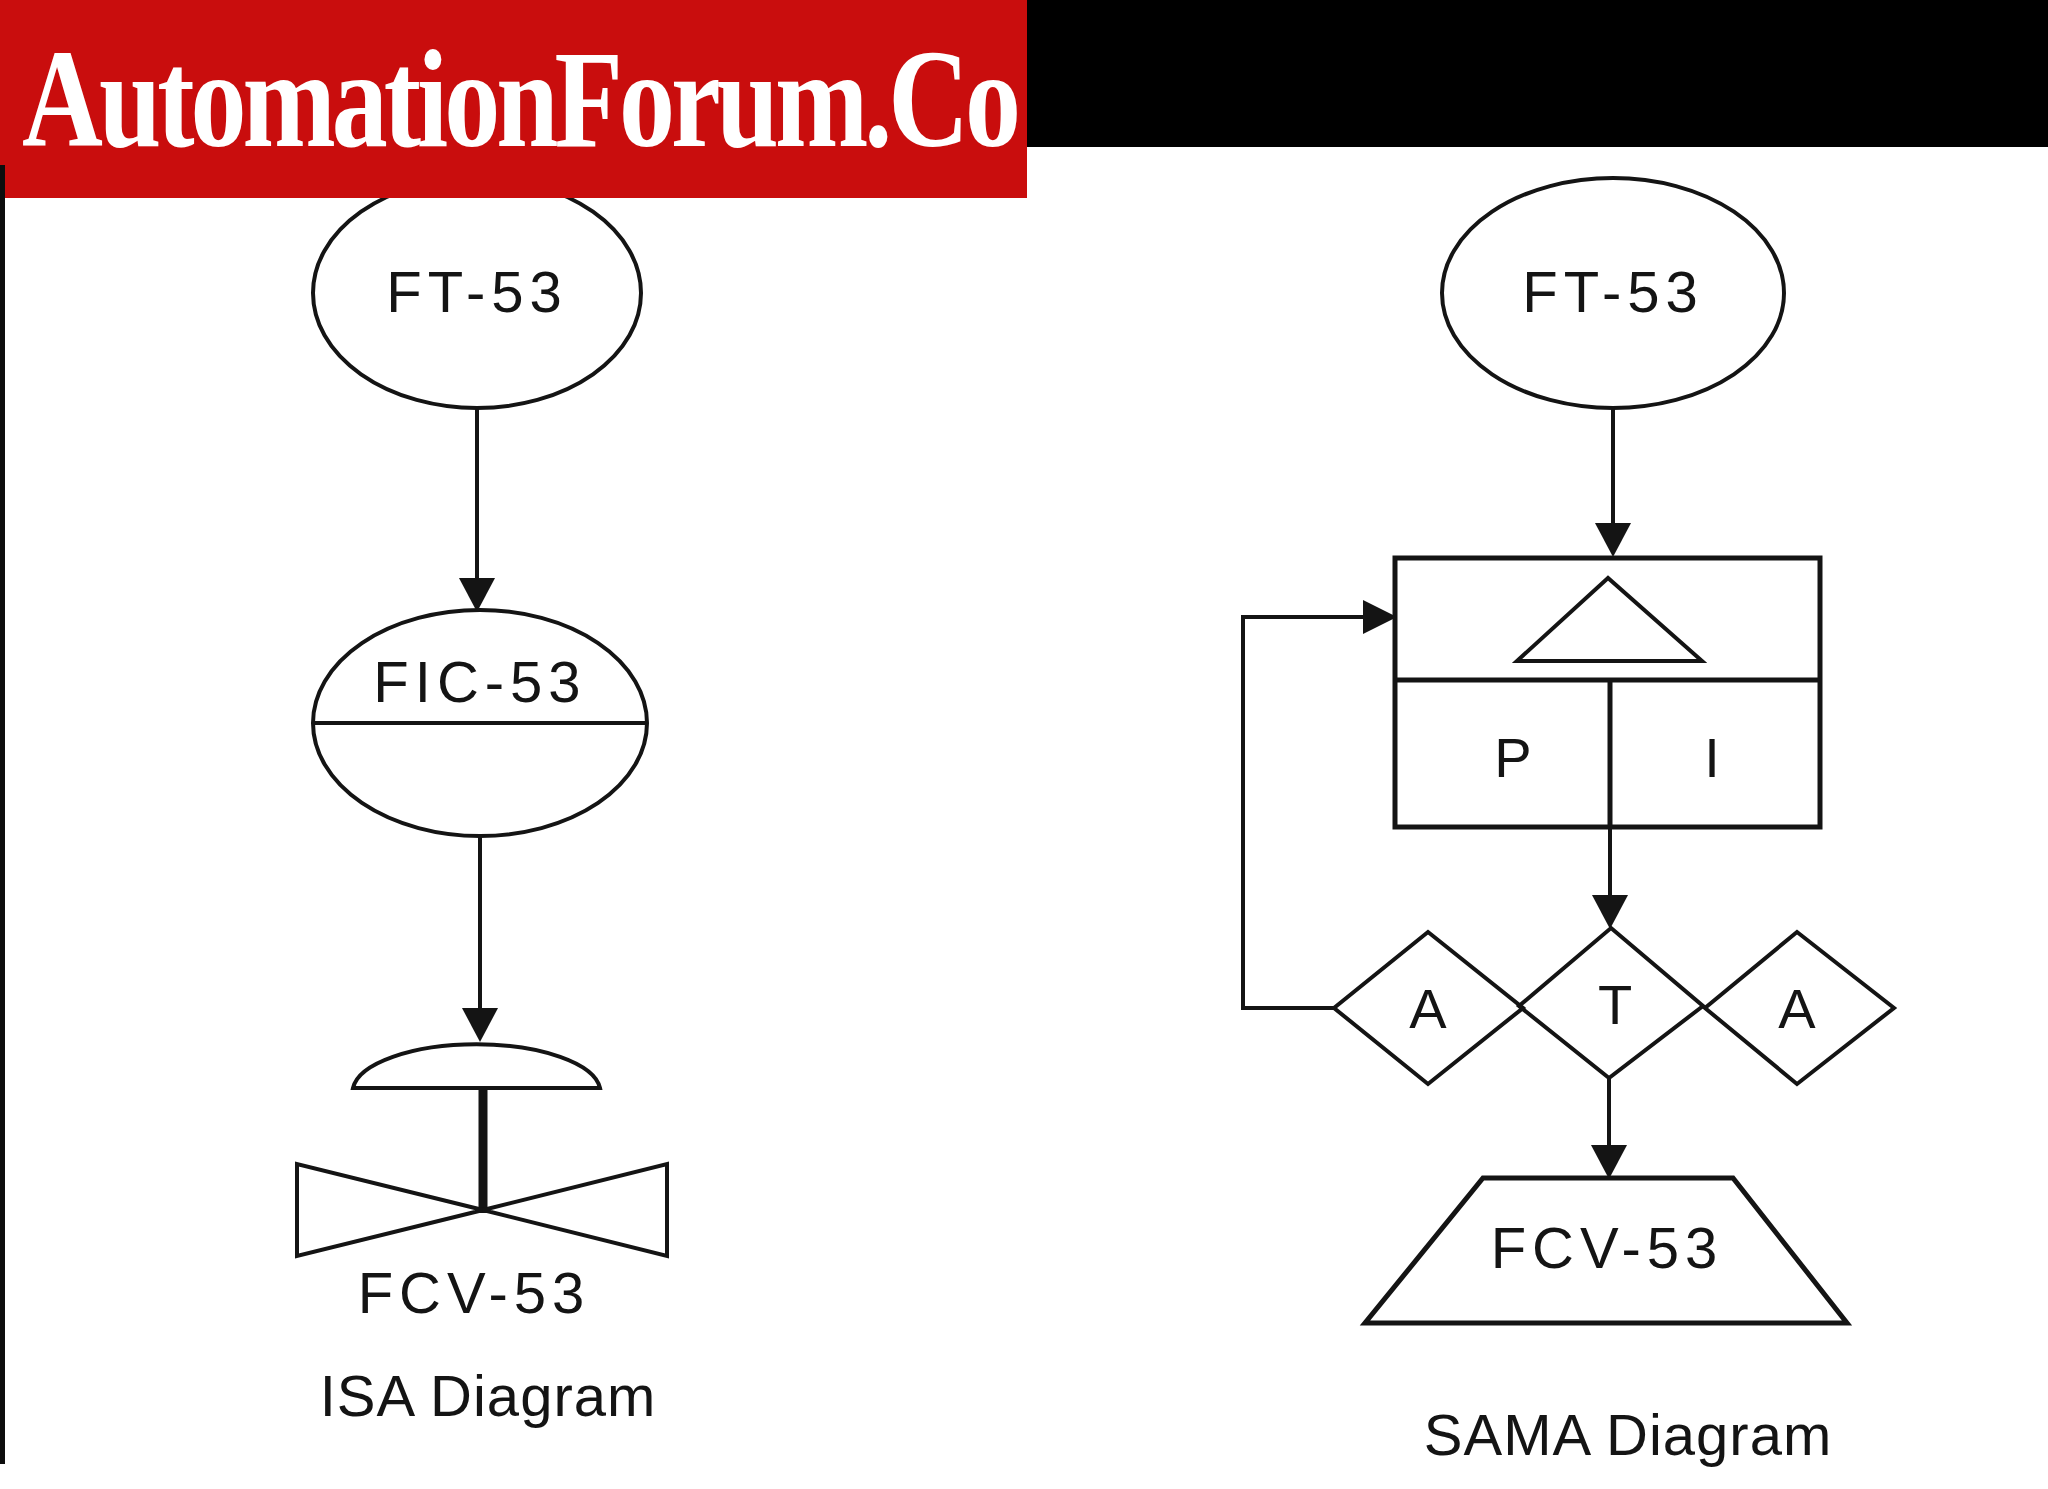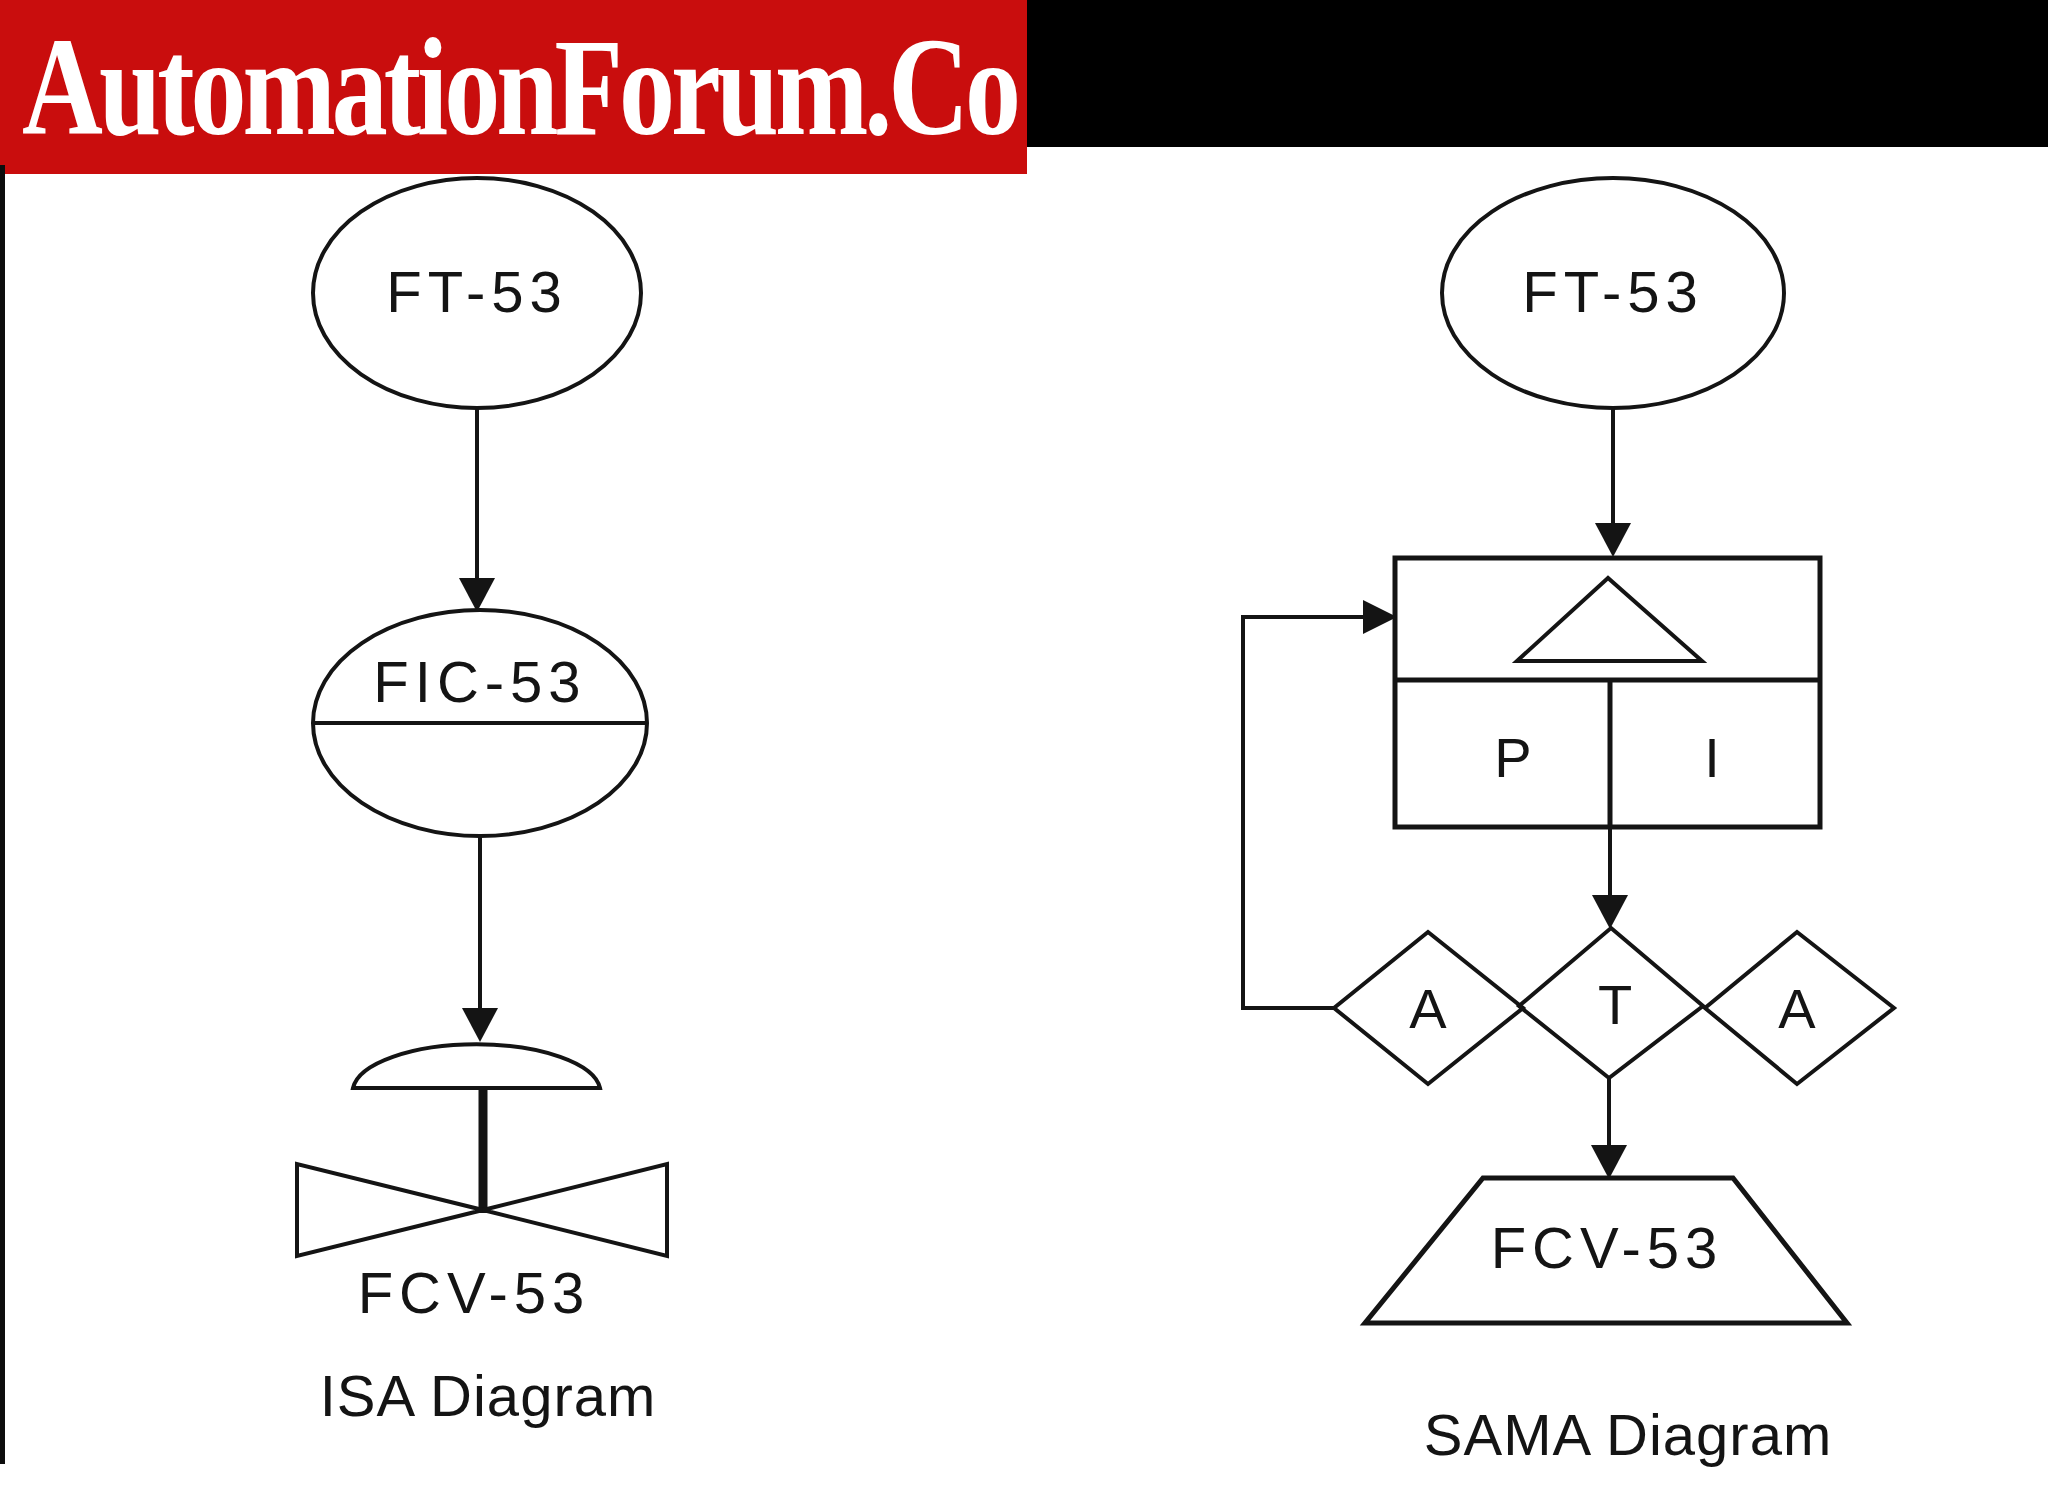--- a/index.html
+++ b/index.html
@@ -1,18 +1,18 @@
 <!DOCTYPE html>
 <html><head>
 <meta charset="utf-8">
 <style>
   html,body{margin:0;padding:0;background:#ffffff;}
   .page{position:relative;width:2048px;height:1489px;background:#ffffff;overflow:hidden;
         font-family:"Liberation Sans",sans-serif;}
-  .banner{position:absolute;left:0;top:0;width:1027px;height:174px;background:#C90D0D;
+  .banner{position:absolute;left:0;top:0;width:1027px;height:198px;background:#C90D0D;
           overflow:hidden;display:flex;align-items:center;}
   .banner-title{color:#ffffff;font-family:"Liberation Serif",serif;font-weight:bold;
           font-size:112px;letter-spacing:-4px;padding-left:22px;white-space:nowrap;
           transform:scaleY(1.25);transform-origin:left center;}
   .black-bar{position:absolute;left:1027px;top:0;width:1021px;height:147px;background:#000000;}
   .left-border{position:absolute;left:0;top:165px;width:5px;height:1299px;background:#0d0d0d;}
   svg{position:absolute;left:0;top:0;}
   .shape{fill:none;stroke:#141414;stroke-width:4;}
   .shape-thick{fill:none;stroke:#141414;stroke-width:5;}
   .whiteshape{fill:#ffffff;stroke:#141414;stroke-width:4;}

